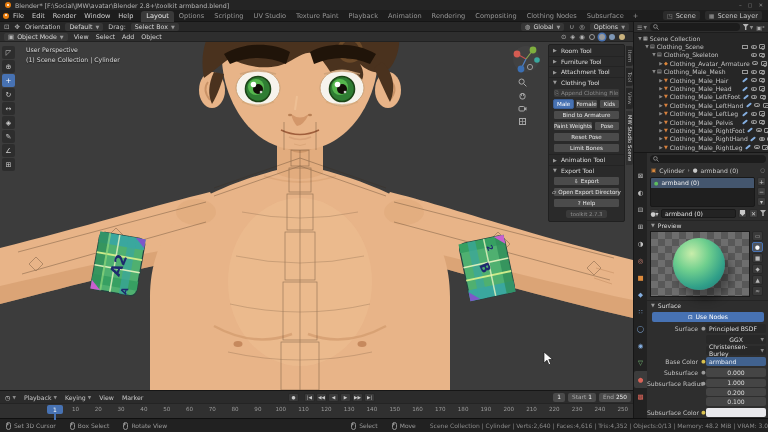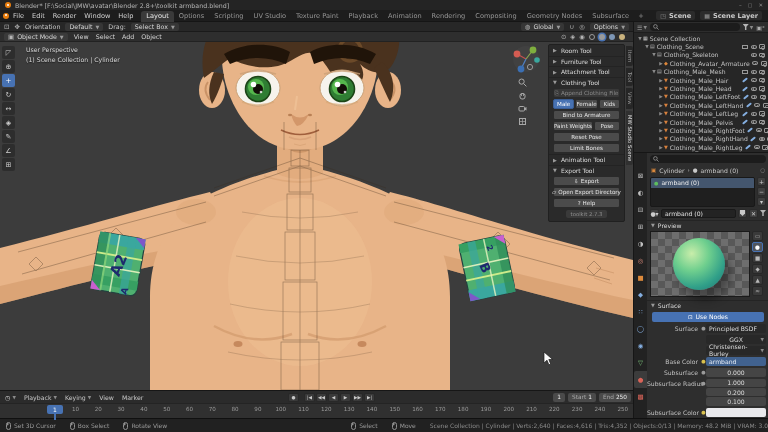--- a/index.html
+++ b/index.html
@@ -12,21 +12,21 @@
   .blender-logo::after{content:"";position:absolute;left:1.5px;top:1.5px;width:2px;height:2px;border-radius:50%;background:#fff;}
   #win-controls{margin-left:auto;display:flex;gap:6px;color:#8a8a8a;font-size:5.5px;}
 
   
   #menubar{position:absolute;left:0;top:10px;width:768px;height:12px;background:#1d1d1d;display:flex;align-items:center;padding:0 3px;font-size:6.6px;border-bottom:1px solid #151515;}
   .menu-item{padding:0 4px;color:#d2d2d2;text-align:center;}
   #ws-tabs{display:flex;margin-left:4px;align-items:flex-end;height:12px;}
   .ws-tab{padding:1.5px 5px;color:#969696;border-radius:3px 3px 0 0;white-space:nowrap;}
   .ws-tab.active{background:#3a3a3a;color:#ececec;}
   .ws-plus{color:#969696;padding:0 4px;}
-  #top-widgets{margin-left:auto;display:flex;gap:5px;padding-right:3px;font-weight:bold;}
+  #top-widgets{margin-left:auto;display:flex;gap:5px;padding-right:3px;}
   .tw{background:#2b2b2b;border-radius:2px;height:9px;display:flex;align-items:center;gap:3px;padding:0 4px;color:#c9c9c9;}
   .tw .g{font-size:6px;color:#9a9a9a;}
 
   
   #toolsettings{position:absolute;left:0;top:22px;width:633px;height:10px;background:#272727;display:flex;align-items:center;gap:5px;padding:0 4px;font-size:6.3px;color:#c6c6c6;border-bottom:1px solid #1a1a1a;}
   .dd{background:#363636;border-radius:2px;height:8px;display:flex;align-items:center;gap:3px;padding:0 4px;color:#d6d6d6;}
   .dd .car{font-size:5px;color:#9a9a9a;}
   .ts-icon{color:#b5b5b5;font-size:6.5px;}
   #ts-right{margin-left:auto;display:flex;align-items:center;gap:5px;}
 
@@ -176,21 +176,21 @@
     <span id="ws-tabs">
         <span class="ws-tab active">Layout</span>
         <span class="ws-tab">Options</span>
         <span class="ws-tab">Scripting</span>
         <span class="ws-tab">UV Studio</span>
         <span class="ws-tab">Texture Paint</span>
         <span class="ws-tab">Playback</span>
         <span class="ws-tab">Animation</span>
         <span class="ws-tab">Rendering</span>
         <span class="ws-tab">Compositing</span>
-        <span class="ws-tab">Geometry Nodes</span>
+        <span class="ws-tab">Clothing Nodes</span>
         <span class="ws-tab">Subsurface</span>
       </span>
     <span class="ws-plus">+</span>
     <span id="top-widgets">
       <span class="tw">
         <span class="g">◳</span>
         <span>Scene</span>
       </span>
       <span class="tw">
         <span class="g">▦</span>

